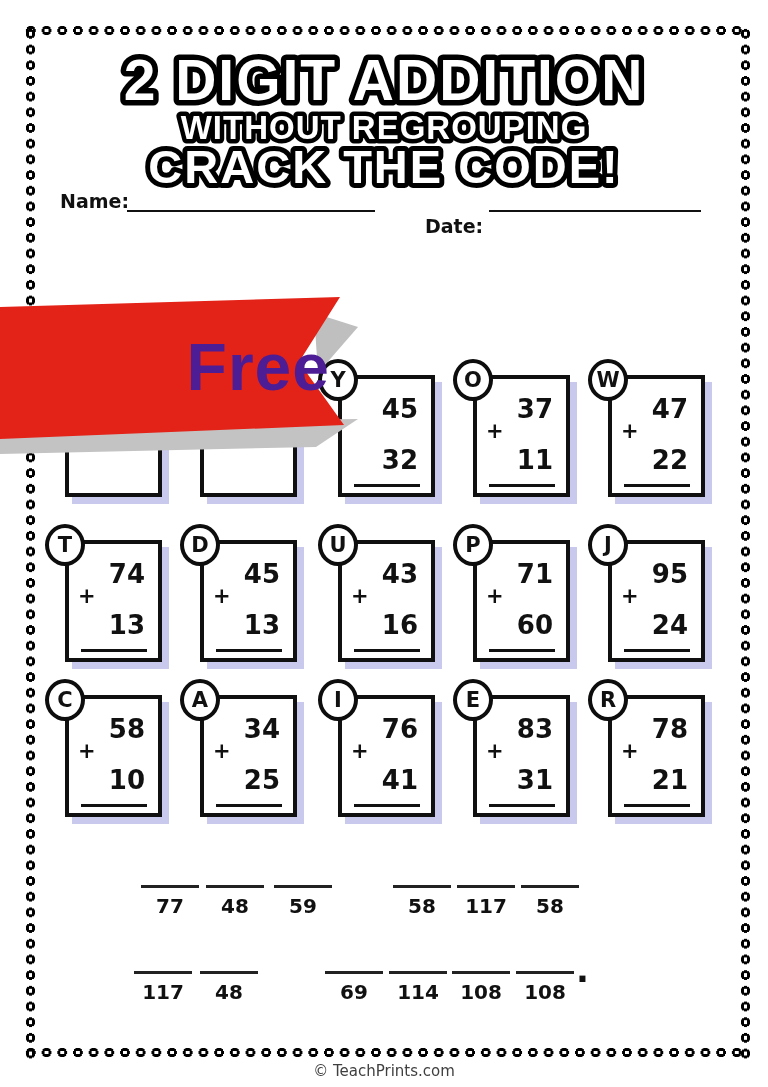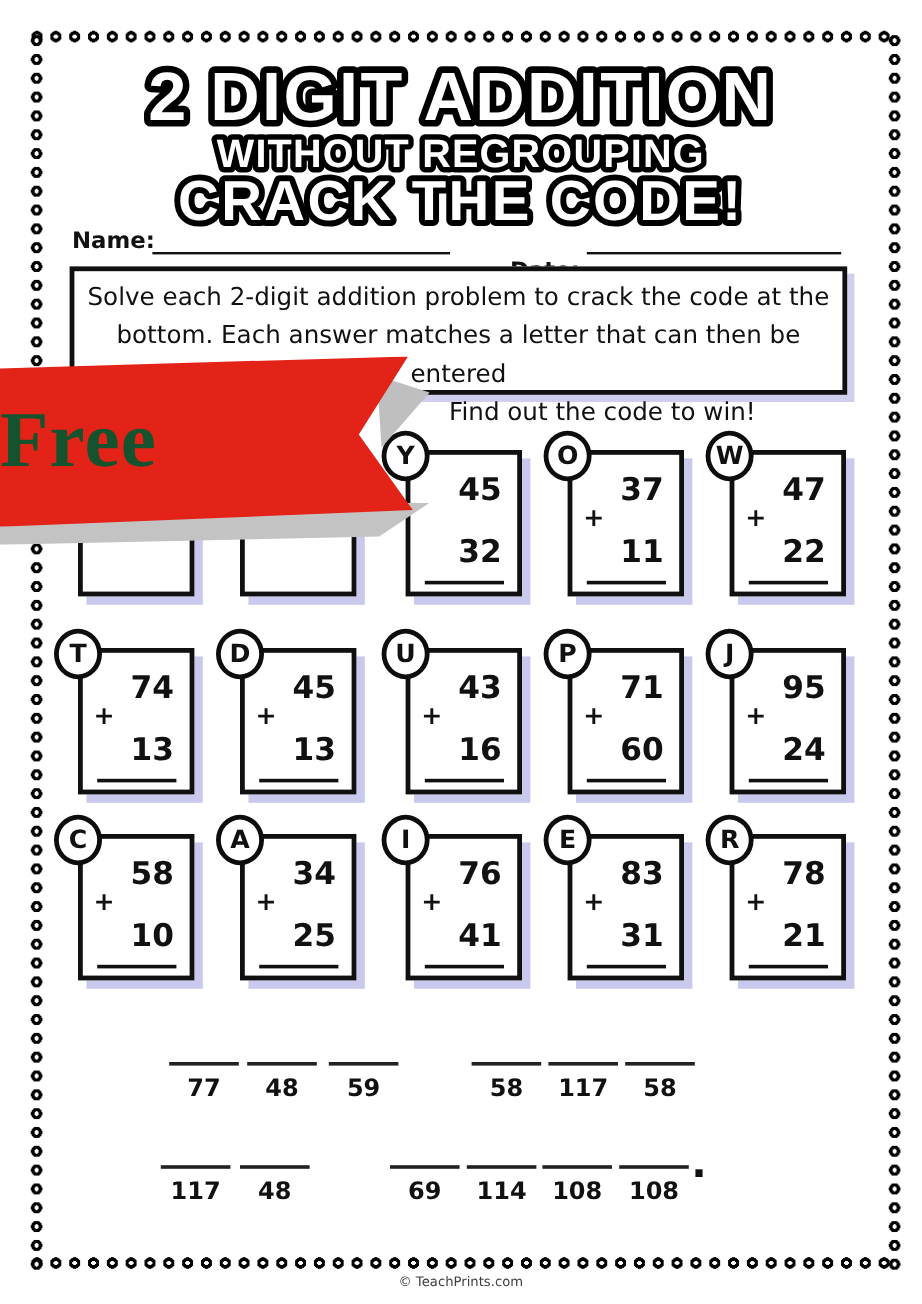--- a/index.html
+++ b/index.html
@@ -37,23 +37,23 @@
         border:4px solid #111;box-shadow:6px 6px 0 #cfcfed;z-index:5;
         font-size:20.5px;line-height:32px;text-align:center;padding-top:5px;}
   .iline3{padding-left:240px;}
 
   
   .banner{position:absolute;left:0;top:295px;width:370px;height:165px;z-index:20;}
   .banner .shape{position:absolute;left:0;top:0;width:100%;height:100%;}
   .gray1{background:#bfbfbf;clip-path:polygon(314px 18px,358px 32px,318px 78px);}
   .gray2{background:#c3c3c3;clip-path:polygon(0 128px,358px 124px,316px 152px,0 159px);}
   .redshape{background:#e42318;clip-path:polygon(0 12px,340px 2px,299px 67px,344px 130px,0 144px);}
-  .free-label{position:absolute;left:0;top:34px;width:330px;text-align:left;
-        color:#14532d;font-size:66px;font-weight:700;letter-spacing:1px;
-        font-family:Liberation Serif, serif;}
+  .free-label{position:absolute;left:0;top:34px;width:330px;text-align:right;
+        color:#4c1d95;font-size:66px;font-weight:700;letter-spacing:1px;
+        font-family:Liberation Sans, sans-serif;}
 
   
   .pbox{position:absolute;width:97px;height:122px;background:#fff;border:4px solid #101010;
         box-shadow:7px 7px 0 #c9c9ee;box-sizing:border-box;}
   .c1{left:65px}.c2{left:200px}.c3{left:338px}.c4{left:473px}.c5{left:608px}
   .r1{top:375px}.r2{top:540px}.r3{top:695px}
   .pcircle{position:absolute;left:-24px;top:-20px;width:32px;height:34px;background:#fff;
         border:4px solid #0d0d0d;border-radius:50%;display:flex;align-items:center;justify-content:center;
         font-size:21px;font-weight:700;}
   .pnum{text-align:right;padding-right:13px;font-size:26px;font-weight:700;line-height:31px;margin-top:20px;}
@@ -61,21 +61,21 @@
   .plus{position:absolute;left:9px;top:40px;font-size:21px;font-weight:700;}
   .aline{margin:8px auto 0 auto;width:66px;height:3px;background:#111;}
 
   
   .cb{position:absolute;width:58px;text-align:center;}
   .cline{height:3px;background:#222;}
   .cnum{margin-top:6px;font-size:20px;font-weight:700;}
   .period{position:absolute;left:576px;top:950px;font-size:34px;font-weight:700;}
 
   .watermark{position:absolute;left:0;top:1062px;width:768px;text-align:center;
-        font-size:11px;color:#3f3f3f;}
+        font-size:15px;color:#3f3f3f;}
 </style>
 </head>
 <body>
 
 <div class="page">
 
   <div class="dots dots-h dots-top"></div>
   <div class="dots dots-h dots-bot"></div>
   <div class="dots dots-v dots-left"></div>
   <div class="dots dots-v dots-right"></div>
@@ -86,25 +86,20 @@
     <text class="t3" x="384" y="147">CRACK THE CODE!</text>
   </svg>
 
   <div class="field-row">
     <span class="fname">Name:</span>
     <span class="wline nline"></span>
     <span class="fdate">Date:</span>
     <span class="wline dline"></span>
   </div>
 
-  <div class="ibox">
-    <div>Solve each 2-digit addition problem to crack the code at the</div>
-    <div>bottom. Each answer matches a letter that can then be entered</div>
-    <div class="iline3">Find out the code to win!</div>
-  </div>
 
   <div class="pbox c1 r1">
     <span class="pcircle">
         <span></span>
       </span>
     <div class="pnum first"></div>
     <span class="plus"></span>
     <div class="pnum"></div>
     <div class="aline"></div>
   </div>

